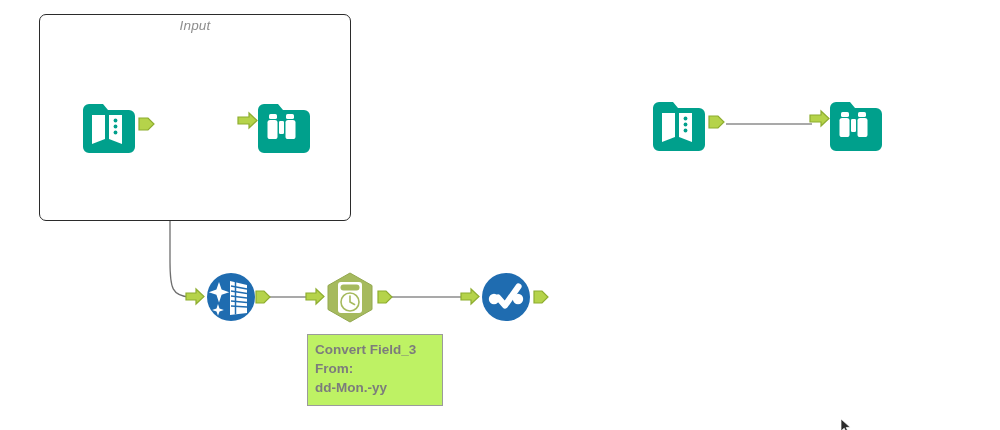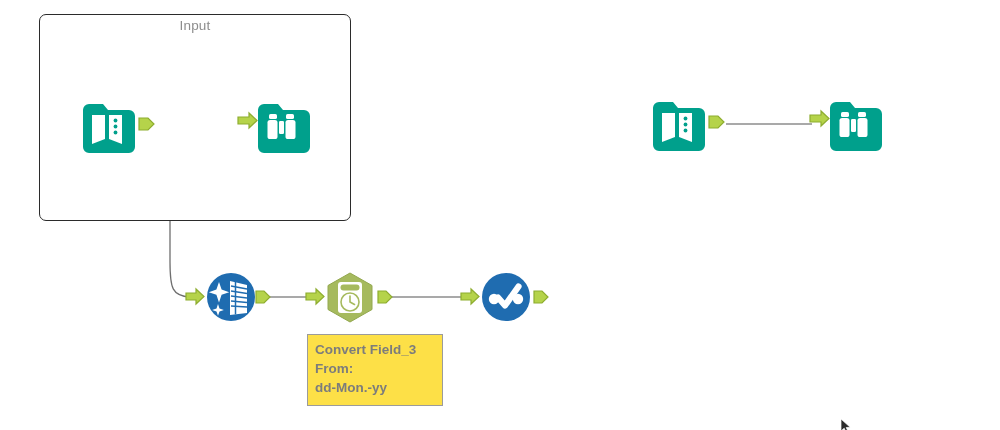--- a/index.html
+++ b/index.html
@@ -12,20 +12,21 @@
   }
   #canvas{position:absolute;left:0;top:0;width:1000px;height:430px;}
 
   
   .container{
     position:absolute;
     border:1px solid #2b2b2b;
     border-radius:7px;
     background:#ffffff;
     box-sizing:border-box;
+    font-style:italic;
   }
   .container-title{
     position:absolute;
     top:3px;left:0;right:0;
     text-align:center;
     font-size:13.5px;
     color:#8d8d8d;
     letter-spacing:0.2px;
     font-family:"Liberation Sans", sans-serif;
   }
@@ -35,21 +36,21 @@
   .tool svg{display:block;overflow:visible;}
 
   
   .wires{position:absolute;left:0;top:0;width:1000px;height:430px;pointer-events:none;}
 
   
   .comment{
     position:absolute;
     box-sizing:border-box;
     border:1px solid #9b9b9b;
-    background:#fde047;
+    background:#bef264;
     padding:5px 7px 6px 7px;
     font-family:"Liberation Sans", sans-serif;
     font-size:13.5px;
     font-weight:bold;
     color:#7c7c7c;
     line-height:1.42;
     white-space:pre-line;
   }
 
   

